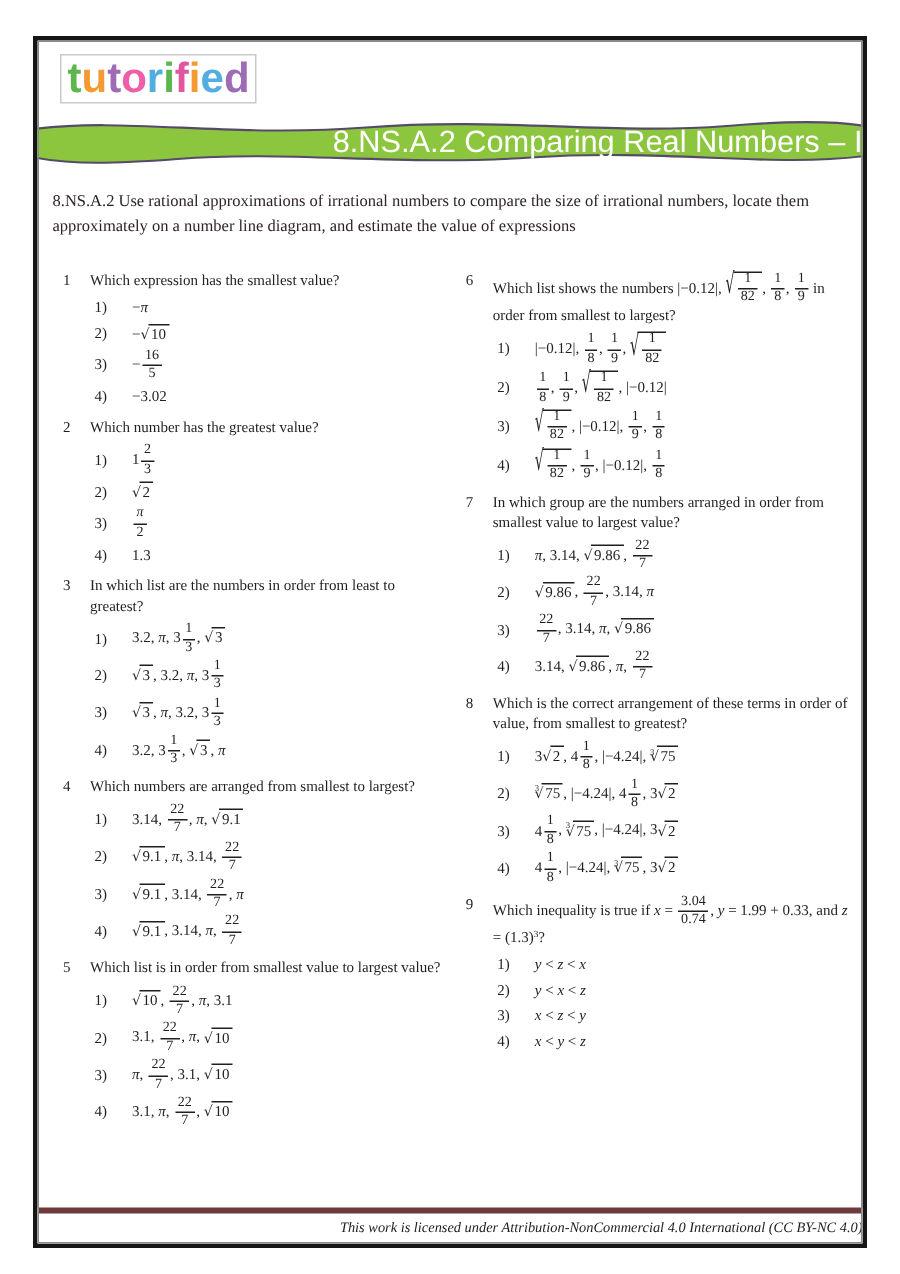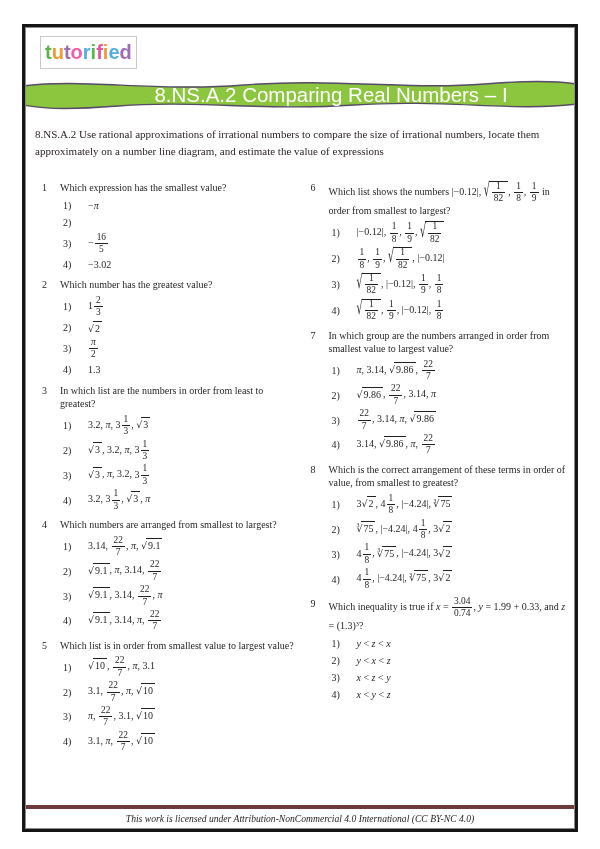--- a/index.html
+++ b/index.html
@@ -3,26 +3,26 @@
 <meta charset="utf-8">
 <style>
   *{margin:0;padding:0;box-sizing:border-box}
   html,body{width:600px;height:849px;background:#fff}
   body{position:relative;font-family:"Liberation Serif",serif;color:var(--text,#1f1f1f)}
   .page{position:absolute;left:22px;top:24px;width:556px;height:808px;background:#fff;
         border:3px solid var(--border-black,#161616);overflow:hidden}
   .page::before{content:"";position:absolute;inset:0;border:1px solid #8a8a8a;pointer-events:none;z-index:6}
 
   .logo{display:inline-block;margin:9px 0 0 15px;padding:0 4px 1px 4px;border:1px solid #c9c9c9;
-        font-family:"Liberation Sans",sans-serif;font-weight:bold;font-size:20px;line-height:30px}
+        font-family:"Liberation Sans",sans-serif;font-weight:bold;font-size:28px;line-height:30px}
   .logo span{letter-spacing:0}
 
   .banner{position:relative;height:44px;margin-top:4px}
   .banner svg{position:absolute;left:-2px;top:0;width:calc(100% + 4px);height:100%}
-  .banner-title{position:relative;z-index:2;text-align:center;padding-left:62px;
+  .banner-title{position:relative;z-index:2;text-align:right;padding-left:62px;
         font-family:"Liberation Sans",sans-serif;font-size:20.5px;color:#fff;line-height:44px;white-space:nowrap}
 
   .description{margin:9px 12px 0 10px;font-size:11px;line-height:1.5;color:#2e2424}
 
   .columns{display:flex;gap:10px;margin:22px 6px 0 17px}
   .col{flex:1;min-width:0}
 
   .question{margin-bottom:7px;font-size:10px}
   .qhead{display:flex;gap:7px;line-height:1.35}
   .qnum{flex:none;width:11px}
@@ -38,21 +38,21 @@
   .frac .den{display:block;border-top:1px solid #1f1f1f;padding:1px 2px 0}
   .sqrt{display:inline-block;white-space:nowrap}
   .rsign{display:inline-block;font-family:"DejaVu Sans",sans-serif;font-size:0.95em}
   .rad{display:inline-block;border-top:1px solid #1f1f1f;padding:0 2px;margin-left:-1px}
   .sqrt.big .rsign{transform:scaleY(2.0);transform-origin:50% 62%}
   .idx{font-size:0.58em;vertical-align:0.75em;margin-right:-3px}
   sup{font-size:0.62em;vertical-align:0.55em}
 
   .footer{position:absolute;left:0;right:0;bottom:0;background:#fff;z-index:4}
   .footer-bar{height:4px;background:var(--footer-maroon,#6d3b3b);margin:0 1px}
-  .footer-text{text-align:center;font-style:italic;font-size:9.6px;padding:4px 0 5px;color:#1d1d1d}
+  .footer-text{text-align:right;font-style:italic;font-size:9.6px;padding:4px 0 5px;color:#1d1d1d}
 </style>
 </head>
 <body>
 
 <div class="page">
 
   <div class="logo"><span><span style="color: rgb(93, 181, 78);">t</span><span style="color: rgb(244, 154, 51);">u</span><span style="color: rgb(158, 107, 181);">t</span><span style="color: rgb(238, 95, 167);">o</span><span style="color: rgb(82, 174, 224);">r</span><span style="color: rgb(93, 181, 78);">i</span><span style="color: rgb(224, 86, 159);">f</span><span style="color: rgb(244, 154, 51);">i</span><span style="color: rgb(82, 174, 224);">e</span><span style="color: rgb(158, 107, 181);">d</span></span></div>
 
   <div class="banner">
     <svg viewBox="0 0 552 44" preserveAspectRatio="none">
@@ -71,20 +71,21 @@
             <span class="qnum">1</span>
             <span class="qprompt">Which expression has the smallest value?</span>
           </div>
           <div class="opts">
             <div class="opt">
               <span class="olabel">1)</span>
               <span class="oval">−<i>π</i></span>
             </div>
             <div class="opt">
               <span class="olabel">2)</span>
+              <span class="oval">−<span class="sqrt"><span class="rsign">√</span><span class="rad">10</span></span></span>
             </div>
             <div class="opt">
               <span class="olabel">3)</span>
               <span class="oval">−<span class="frac"><span class="num">16</span><span class="den">5</span></span></span>
             </div>
             <div class="opt">
               <span class="olabel">4)</span>
               <span class="oval">−3.02</span>
             </div>
           </div>

